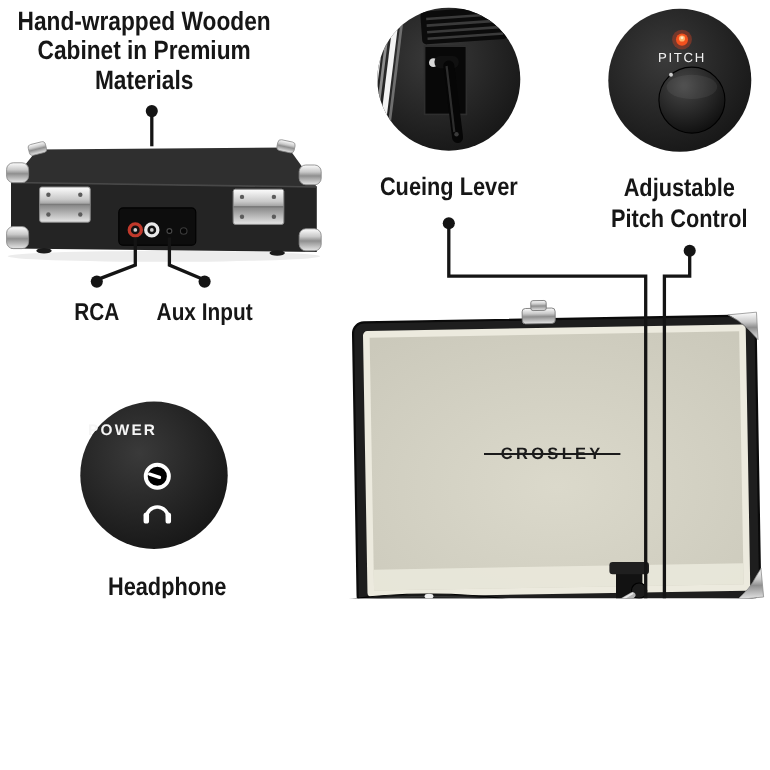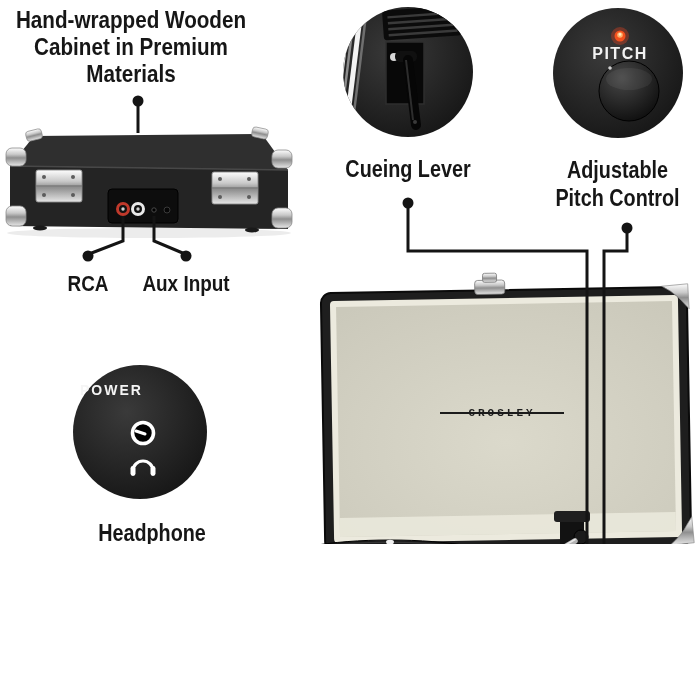--- a/index.html
+++ b/index.html
@@ -7,26 +7,26 @@
           font-family:"Liberation Sans",sans-serif;}
   .canvas svg{position:absolute;left:0;top:0;}
   .label{position:absolute;font-weight:700;color:#161616;text-align:center;
          transform:scaleX(0.86);transform-origin:50% 0;}
   .lbl-cabinet{left:-5px;top:6px;width:272px;font-size:24px;line-height:27px;}
   .lbl-cueing{left:308px;top:156px;width:200px;font-size:23px;}
   .lbl-pitch{left:530px;top:156px;width:175px;font-size:23px;line-height:28px;}
   .lbl-rca{left:48px;top:271px;width:80px;font-size:22px;}
   .lbl-aux{left:126px;top:271px;width:120px;font-size:22px;}
   .lbl-headphone{left:62px;top:520px;width:180px;font-size:23px;}
-  .pitch-word{position:absolute;left:570px;top:45px;width:100px;font-size:16px;font-weight:700;
+  .pitch-word{position:absolute;left:570px;top:45px;width:100px;font-size:12px;font-weight:400;
               color:#f2f2f2;letter-spacing:1.5px;text-align:center;}
   .power-word{position:absolute;left:80px;top:382px;width:120px;font-size:14px;font-weight:700;
               color:#f5f5f5;letter-spacing:2px;}
   .crosley{position:absolute;left:440px;top:404px;width:124px;height:18px;line-height:18px;
-           font-family:Liberation Mono, monospace;font-size:11px;font-weight:700;color:#1b1b1b;
+           font-family:Liberation Sans, sans-serif;font-size:15px;font-weight:700;color:#1b1b1b;
            letter-spacing:3px;text-align:center;
            background:linear-gradient(to bottom,transparent 8px,#1b1b1b 8px,#1b1b1b 10px,transparent 10px);}
 </style>
 </head>
 <body>
 
 <div class="canvas">
 
 <svg width="700" height="700" viewBox="0 0 700 700">
   <defs>

